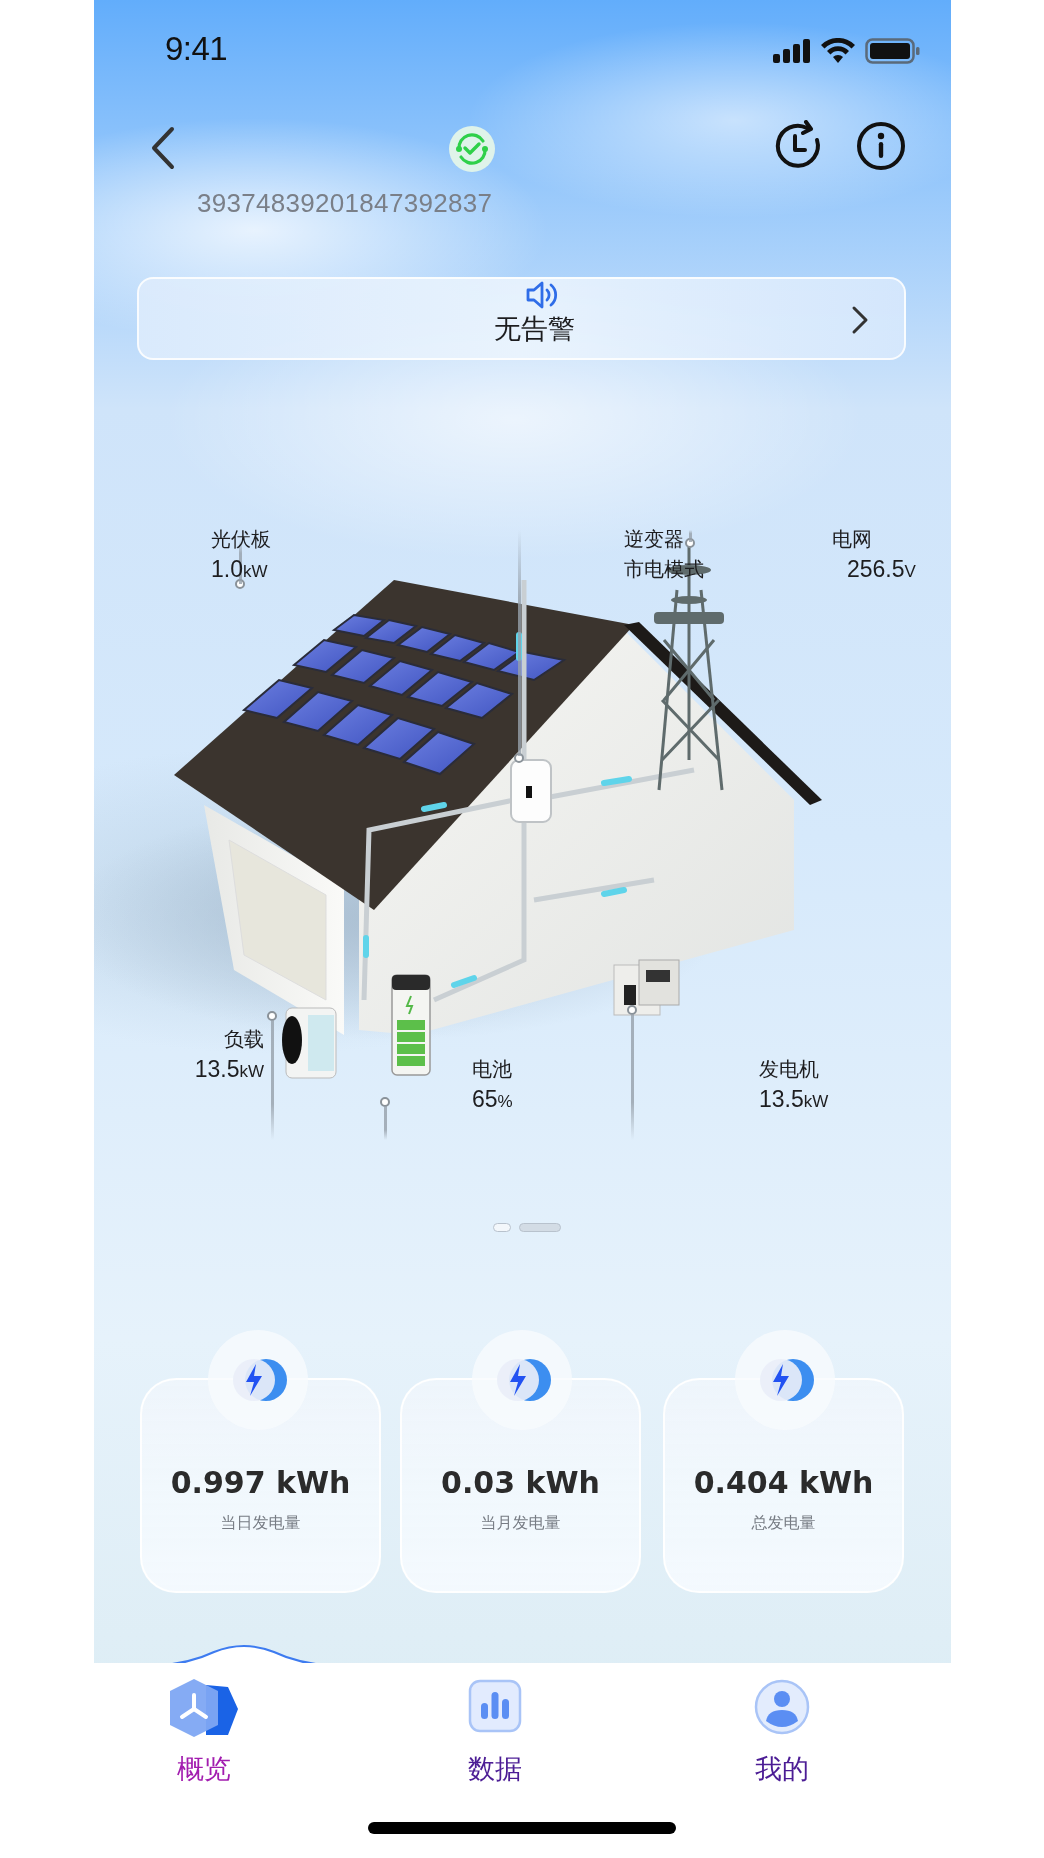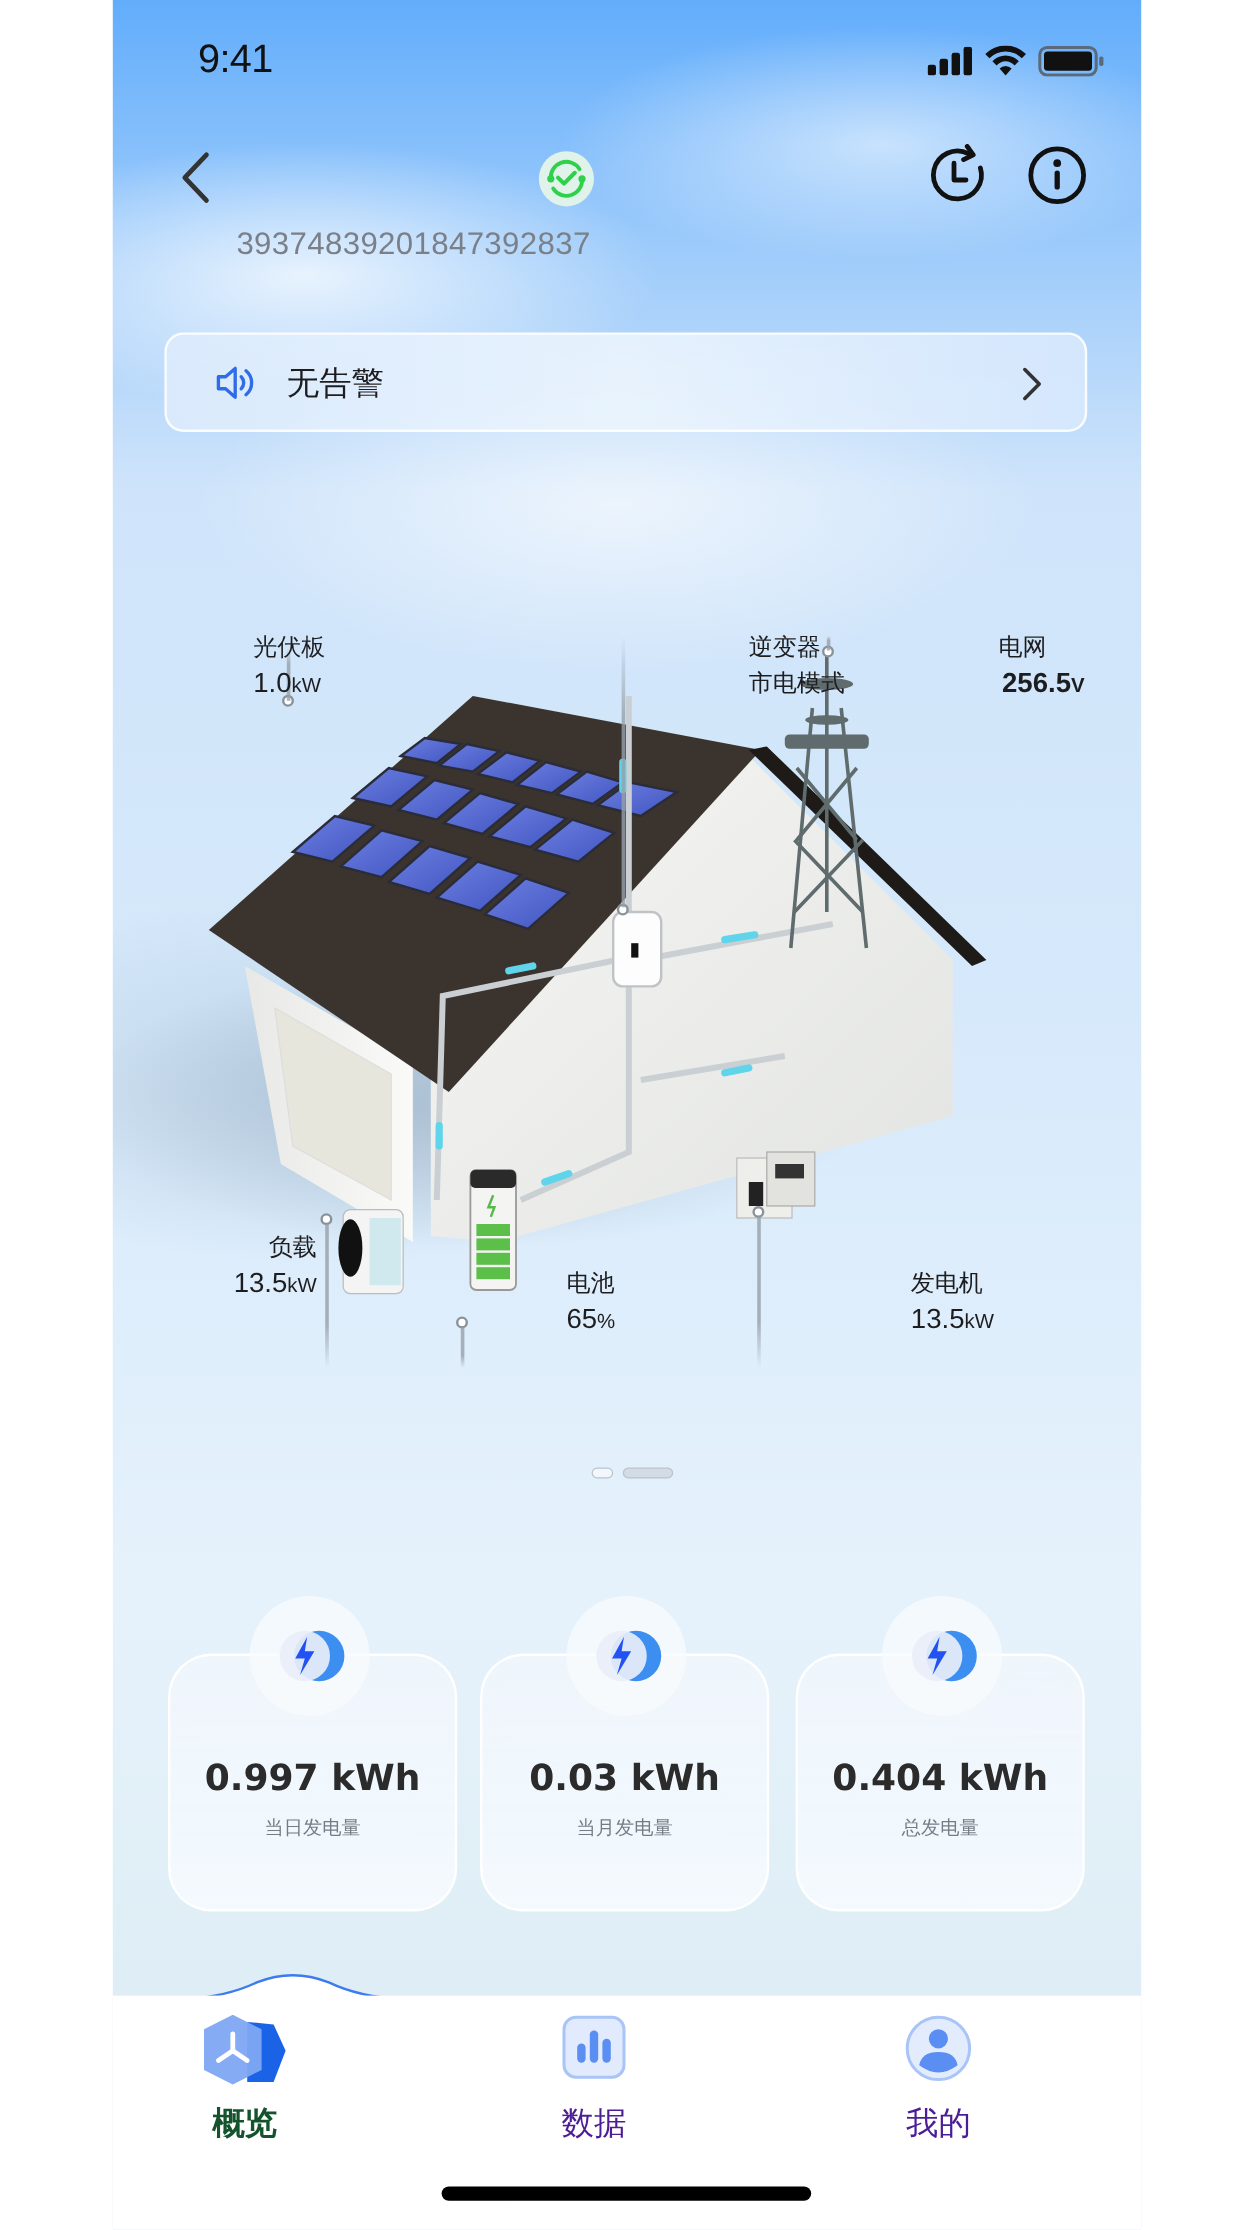--- a/index.html
+++ b/index.html
@@ -26,21 +26,21 @@
   .title { position: absolute; left: 103px; top: 118px; font-size: 46px; font-weight: bold; color: #111; letter-spacing: 1px; }
   .status-badge { position: absolute; left: 355px; top: 126px; width: 46px; height: 46px; border-radius: 50%; background: #dff3ea; display:flex; align-items:center; justify-content:center; }
   .serial { position: absolute; left: 103px; top: 188px; font-size: 26px; color: #7a7f88; font-family: "Liberation Sans", sans-serif; letter-spacing: 0.3px; }
   .hdr-icon { position: absolute; top: 120px; width: 52px; height: 52px; cursor: pointer; }
 
   
   .alert-bar {
     position: absolute; left: 43px; top: 277px; width: 769px; height: 83px;
     border-radius: 16px; border: 2px solid rgba(255,255,255,0.85);
     background: linear-gradient(90deg, rgba(220,235,252,0.9), rgba(235,244,253,0.9) 50%, rgba(215,232,252,0.9));
-    display: flex; align-items: center; cursor: pointer;
+    display: flex; align-items: center; cursor: pointer; flex-direction: column;
   }
   .alert-icon { margin-left: 40px; width: 34px; height: 32px; }
   .alert-text { margin-left: 26px; font-size: 27px; color: #1d1d1f; }
   .alert-chevron { position: absolute; right: 34px; top: 26px; width: 20px; height: 30px; }
 
   
   .diagram { position: absolute; left: 0; top: 500px; width: 857px; height: 640px; }
   .lbl { position: absolute; font-size: 20px; color: #1d1d1f; line-height: 30px; }
   .lbl .v { font-size: 23px; font-family: "Liberation Sans", sans-serif; }
   .lbl .u { font-size: 17px; font-family: "Liberation Sans", sans-serif; }
@@ -62,21 +62,21 @@
   .card-icon { position: absolute; top: 1354px; width: 62px; height: 52px; }
   .card-value { position: absolute; left: 0; right: 0; top: 85px; font-size: 30px; font-weight: bold; color: #2b2b2b; font-family: "DejaVu Sans", sans-serif; }
   .card-label { position: absolute; left: 0; right: 0; top: 133px; font-size: 16px; color: #777c84; }
 
   
   .tabbar { position: absolute; left: 0; top: 1663px; width: 857px; height: 195px; background: #ffffff; }
   .tab-wave { position: absolute; left: 40px; top: 1640px; width: 220px; height: 28px; }
   .tab { position: absolute; top: 16px; width: 140px; height: 110px; text-align: center; cursor: pointer; }
   .tab-icon { position: absolute; top: 0; left: 50%; transform: translateX(-50%); }
   .tab-label { position: absolute; left: 0; right: 0; top: 72px; font-size: 27px; color: #4c1d95; }
-  .tab.active .tab-label { color: #14532d; font-weight: bold; }
+  .tab.active .tab-label { color: #a21caf; font-weight: normal; }
   .home-indicator { position: absolute; left: 274px; top: 1822px; width: 308px; height: 12px; border-radius: 6px; background: #000; }
 </style>
 </head>
 <body>
 
 <div class="phone">
 
   <div class="status-time">9:41</div>
   <div class="status-icons">
     <svg width="38" height="24" viewBox="0 0 38 24">
@@ -257,21 +257,21 @@
     <div class="lbl" style="left:117px; top:24px;">
       <div>光伏板</div>
       <div><span class="v">1.0</span><span class="u">kW</span></div>
     </div>
     <div class="lbl" style="left:530px; top:24px;">
       <div>逆变器</div>
       <div>市电模式</div>
     </div>
     <div class="lbl" style="left:738px; top:24px;">
       <div>电网</div>
-      <div style="margin-left:3px;font-weight:bold;"><span class="v">256.5</span><span class="u">V</span></div>
+      <div style="margin-left:15px;"><span class="v">256.5</span><span class="u">V</span></div>
     </div>
     <div class="lbl" style="left:95px; top:524px; width:75px; text-align:right;">
       <div>负载</div>
       <div><span class="v">13.5</span><span class="u">kW</span></div>
     </div>
     <div class="lbl" style="left:378px; top:554px;">
       <div>电池</div>
       <div><span class="v">65</span><span class="u">%</span></div>
     </div>
     <div class="lbl" style="left:665px; top:554px;">

